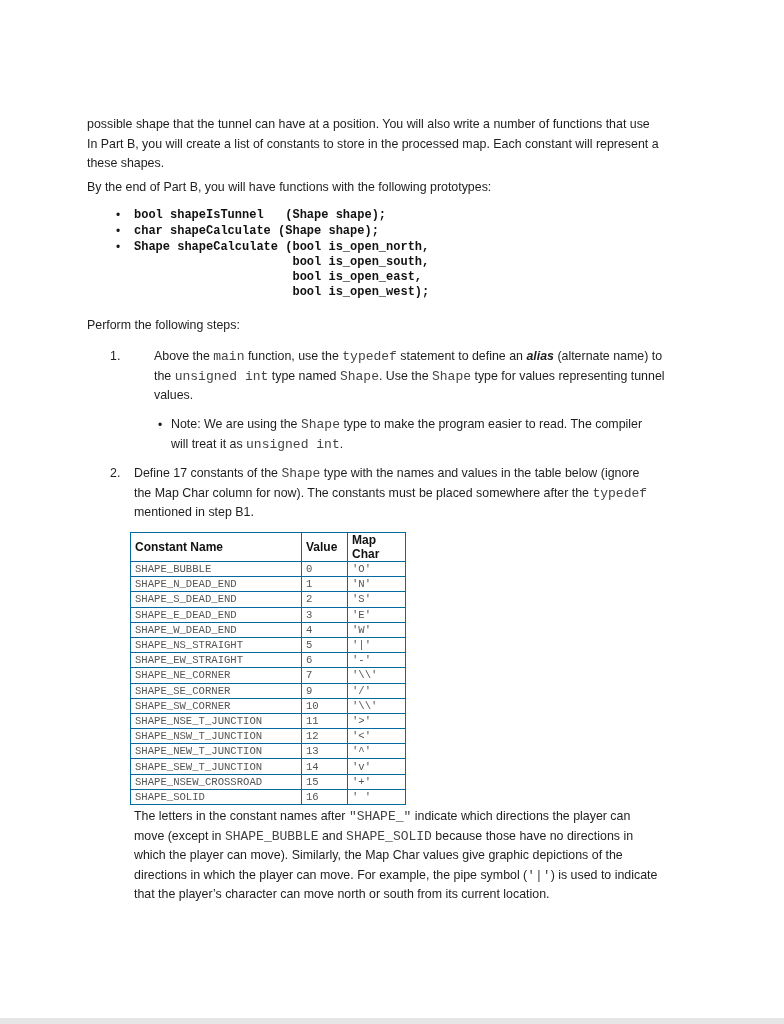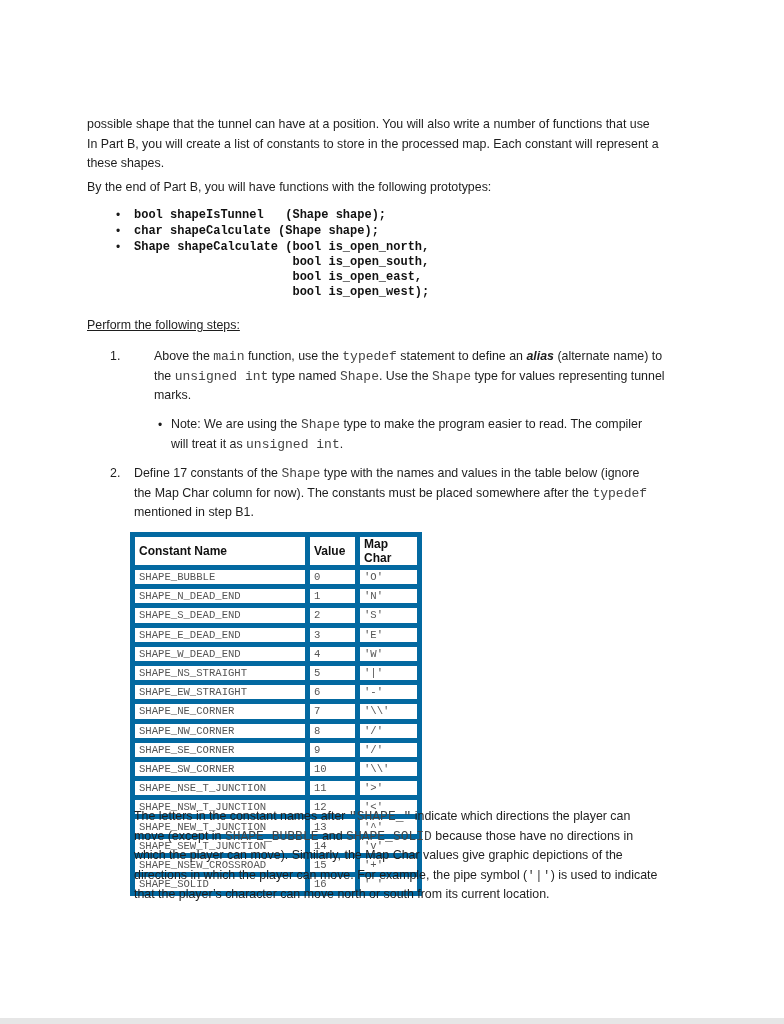--- a/index.html
+++ b/index.html
@@ -12,21 +12,21 @@
     .mono { font-family: "Liberation Mono", monospace; color: #444; font-size: 13px; }
     .mono-bold { font-family: "Liberation Mono", monospace; font-weight: bold; font-size: 12px; color: #111; }
     .p { position: absolute; font-size: 12.4px; line-height: 19.6px; color: #1e1e1e; }
     .title { position: absolute; left: 87px; top: 97px; font-family: "Liberation Serif", serif; font-weight: bold; font-size: 14.6px; color: #111; }
     .bullet { position: absolute; font-size: 12px; }
     .proto-line { position: absolute; white-space: pre; }
     table.shapes {
       position: absolute; left: 130px; top: 532px; border-collapse: collapse;
     }
     table.shapes th, table.shapes td {
-      border: 5px solid #0369a1; padding: 0 4px; height: 14.2px; line-height: 14px; text-align: left;
+      border: 1px solid #0369a1; padding: 0 4px; height: 14.2px; line-height: 14px; text-align: left;
     }
     table.shapes th { font-size: 12px; font-weight: bold; color: #111; height: 16px; }
     table.shapes td { font-family: "Liberation Mono", monospace; font-size: 10.6px; color: #555; }
     .c1 { width: 162px; } .c2 { width: 37px; } .c3 { width: 49px; }
     b.it { font-weight: bold; font-style: italic; }
   </style>
 </head>
 <body>
 
 <div class="page">
@@ -45,32 +45,32 @@
     <span class="proto-line mono-bold" style="left:134px; top:208px;">bool shapeIsTunnel   (Shape shape);</span>
     <span class="bullet" style="left:116px; top:224px;">•</span>
     <span class="proto-line mono-bold" style="left:134px; top:224px;">char shapeCalculate (Shape shape);</span>
     <span class="bullet" style="left:116px; top:240px;">•</span>
     <span class="proto-line mono-bold" style="left:134px; top:240px;">Shape shapeCalculate (bool is_open_north,</span>
     <span class="proto-line mono-bold" style="left:134px; top:255px;">                      bool is_open_south,</span>
     <span class="proto-line mono-bold" style="left:134px; top:270px;">                      bool is_open_east,</span>
     <span class="proto-line mono-bold" style="left:134px; top:285px;">                      bool is_open_west);</span>
   </div>
 
-  <div class="p" style="left:87px; top:316px;text-decoration:underline;">Perform the following steps:</div>
+  <div class="p" style="left:87px; top:316px;">Perform the following steps:</div>
 
   <div>
     <span class="p" style="left:110px; top:347px;">1.</span>
     <div class="p" style="left:134px; top:347px; width:570px;margin-left:20px;">
       <div>
         <span>Above the </span><span class="mono">main</span><span> function, use the </span><span class="mono">typedef</span><span> statement to define an </span><b class="it">alias</b><span> (alternate name) to</span>
       </div>
       <div>
         <span>the </span><span class="mono" style="white-space:pre;">unsigned int</span><span> type named </span><span class="mono">Shape</span><span>.  Use the </span><span class="mono">Shape</span><span> type for values representing tunnel</span>
       </div>
-      <div>marks.</div>
+      <div>values.</div>
     </div>
     <span class="bullet" style="left:158px; top:418px;">•</span>
     <div class="p" style="left:171px; top:415px; width:520px;">
       <div>
         <span>Note: We are using the </span><span class="mono">Shape</span><span> type to make the program easier to read.  The compiler</span>
       </div>
       <div>
         <span>will treat it as </span><span class="mono" style="white-space:pre;">unsigned int</span><span>.</span>
       </div>
     </div>
@@ -132,25 +132,20 @@
           <td>SHAPE_EW_STRAIGHT</td>
           <td>6</td>
           <td>'-'</td>
         </tr>
       <tr>
           <td>SHAPE_NE_CORNER</td>
           <td>7</td>
           <td>'\\'</td>
         </tr>
       <tr>
-          <td>SHAPE_NW_CORNER</td>
-          <td>8</td>
-          <td>'/'</td>
-        </tr>
-      <tr>
           <td>SHAPE_SE_CORNER</td>
           <td>9</td>
           <td>'/'</td>
         </tr>
       <tr>
           <td>SHAPE_SW_CORNER</td>
           <td>10</td>
           <td>'\\'</td>
         </tr>
       <tr>

